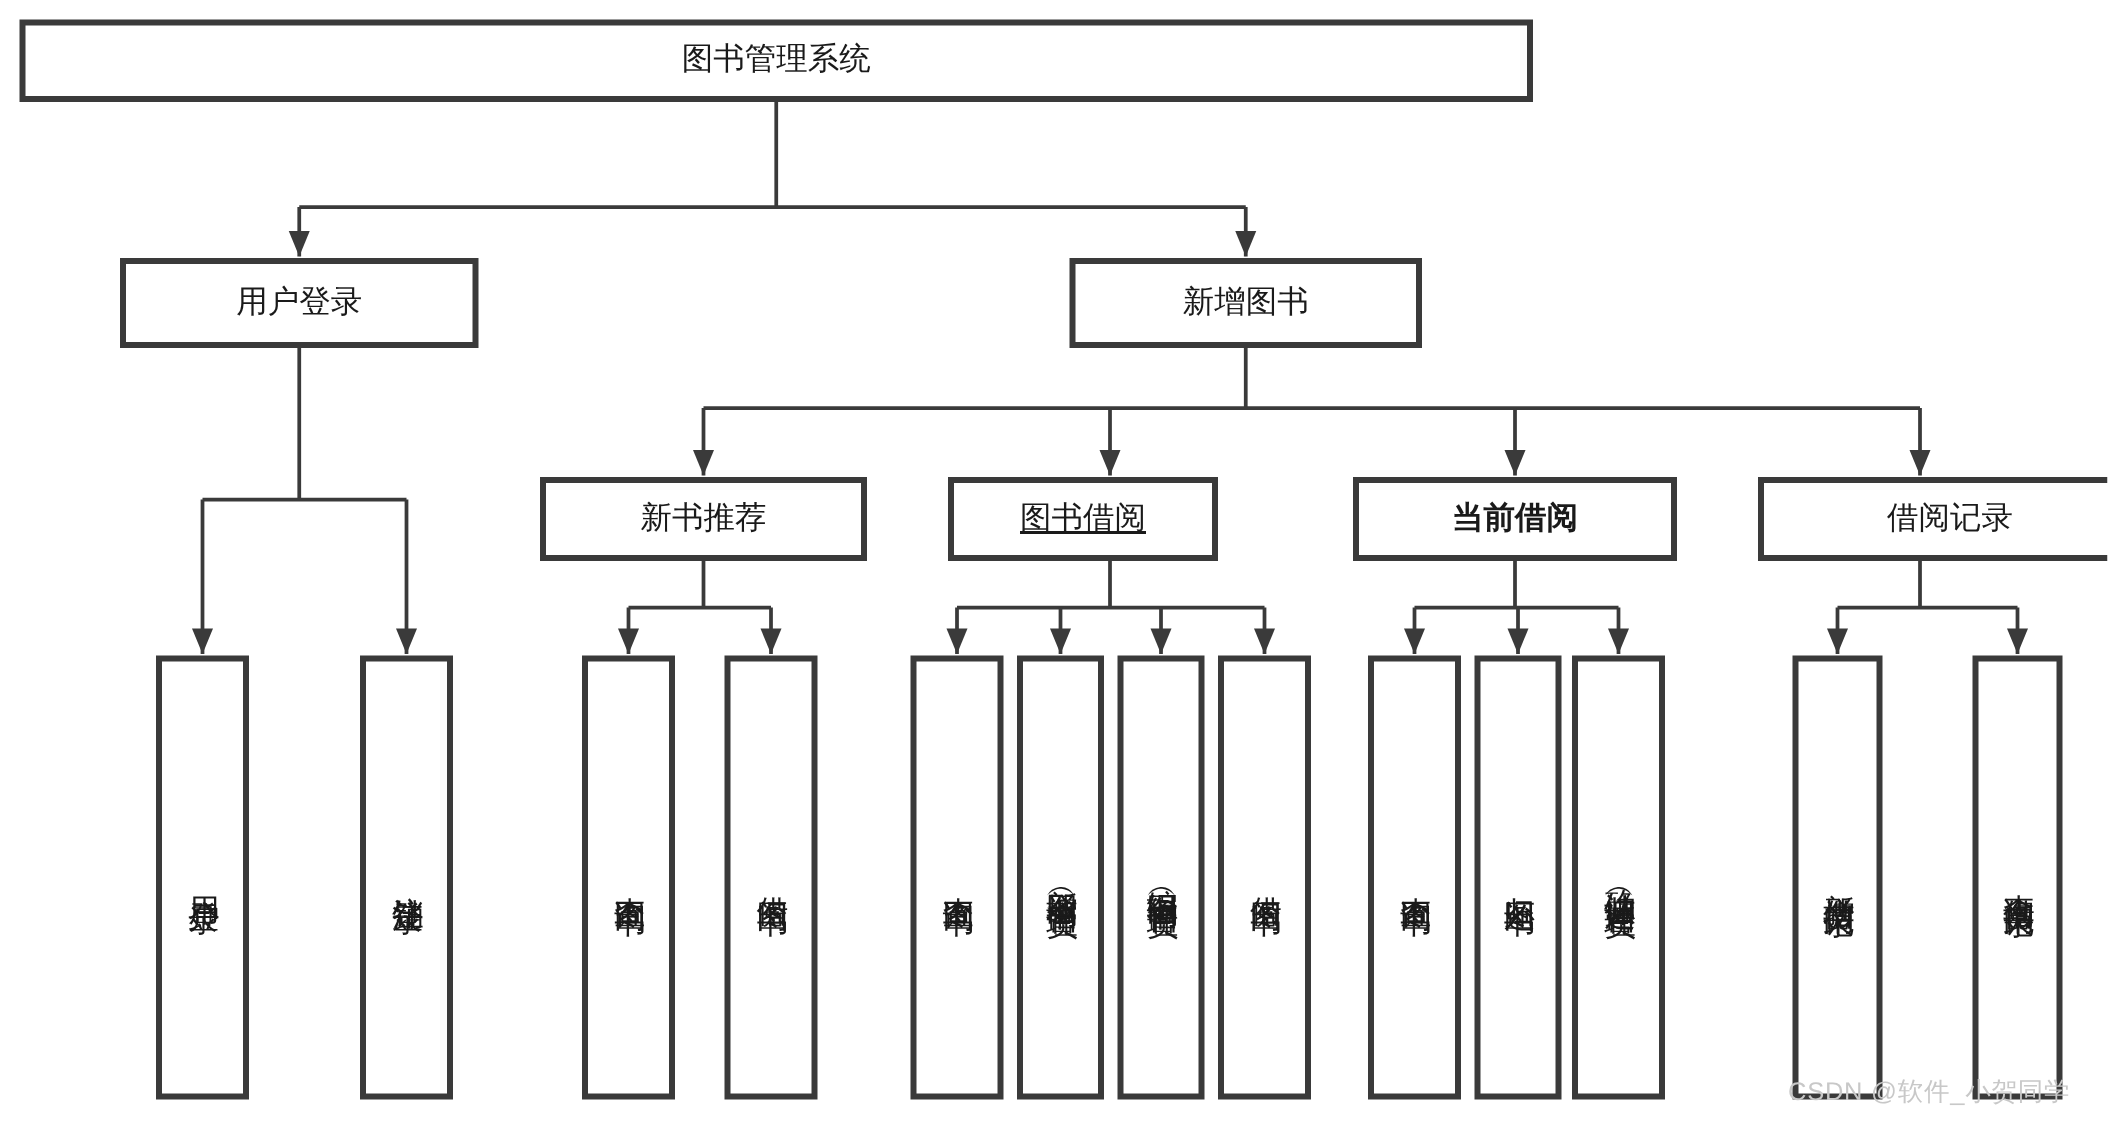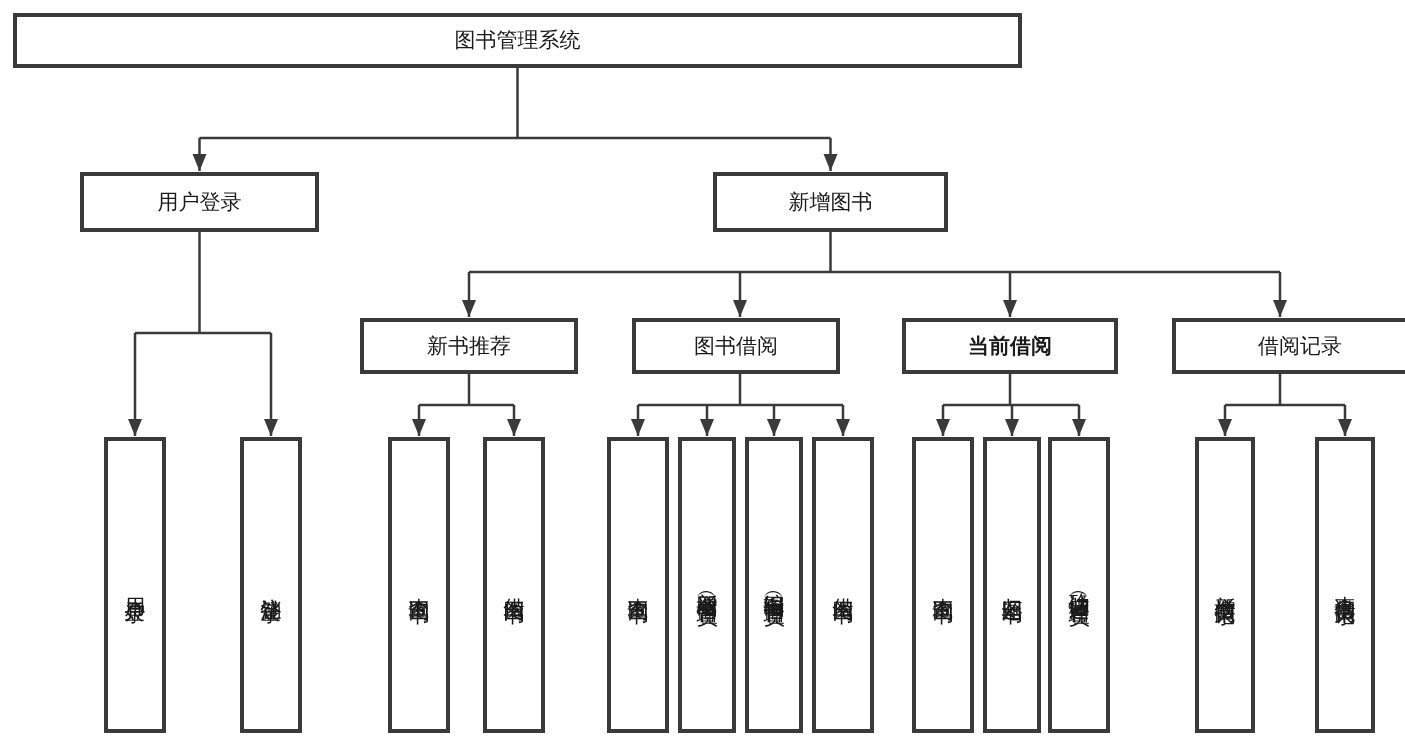--- a/index.html
+++ b/index.html
@@ -125,21 +125,21 @@
       </div>
       <div class="node h-node" style="left: 80px; top: 172px; width: 239px; height: 60px; border-color: rgb(58, 58, 58);">
         <span class="node-label">用户登录</span>
       </div>
       <div class="node h-node" style="left: 713px; top: 172px; width: 235px; height: 60px; border-color: rgb(58, 58, 58);">
         <span class="node-label">新增图书</span>
       </div>
       <div class="node h-node" style="left: 360px; top: 318px; width: 218px; height: 56px; border-color: rgb(58, 58, 58);">
         <span class="node-label">新书推荐</span>
       </div>
-      <div class="node h-node" style="left: 632px; top: 318px; width: 208px; height: 56px; border-color: rgb(58, 58, 58);">
+      <div class="node h-node" style="left: 632px; top: 318px; width: 180px; height: 56px; border-color: rgb(58, 58, 58); text-decoration: underline;">
         <span class="node-label">图书借阅</span>
       </div>
       <div class="node h-node" style="left: 902px; top: 318px; width: 216px; height: 56px; border-color: rgb(58, 58, 58); font-weight: bold;">
         <span class="node-label">当前借阅</span>
       </div>
       <div class="node h-node" style="left: 1172px; top: 318px; width: 256px; height: 56px; border-color: rgb(58, 58, 58);">
         <span class="node-label">借阅记录</span>
       </div>
       <div class="node v-node" style="left: 104px; top: 437px; width: 62px; height: 296px; border-color: rgb(58, 58, 58);">
         <span class="node-label">用户登录</span>
@@ -174,13 +174,14 @@
       <div class="node v-node" style="left: 1048px; top: 437px; width: 62px; height: 296px; border-color: rgb(58, 58, 58);">
         <span class="node-label">确认归还（管理员）</span>
       </div>
       <div class="node v-node" style="left: 1195px; top: 437px; width: 60px; height: 296px; border-color: rgb(58, 58, 58);">
         <span class="node-label">新增借阅记录</span>
       </div>
       <div class="node v-node" style="left: 1315px; top: 437px; width: 60px; height: 296px; border-color: rgb(58, 58, 58);">
         <span class="node-label">查询借阅记录</span>
       </div>
     </div>
+  <div id="watermark" style="left: 1192px; top: 716px; color: rgb(200, 200, 200);">CSDN @软件_小贺同学</div>
 </div>
 
 </body></html>

